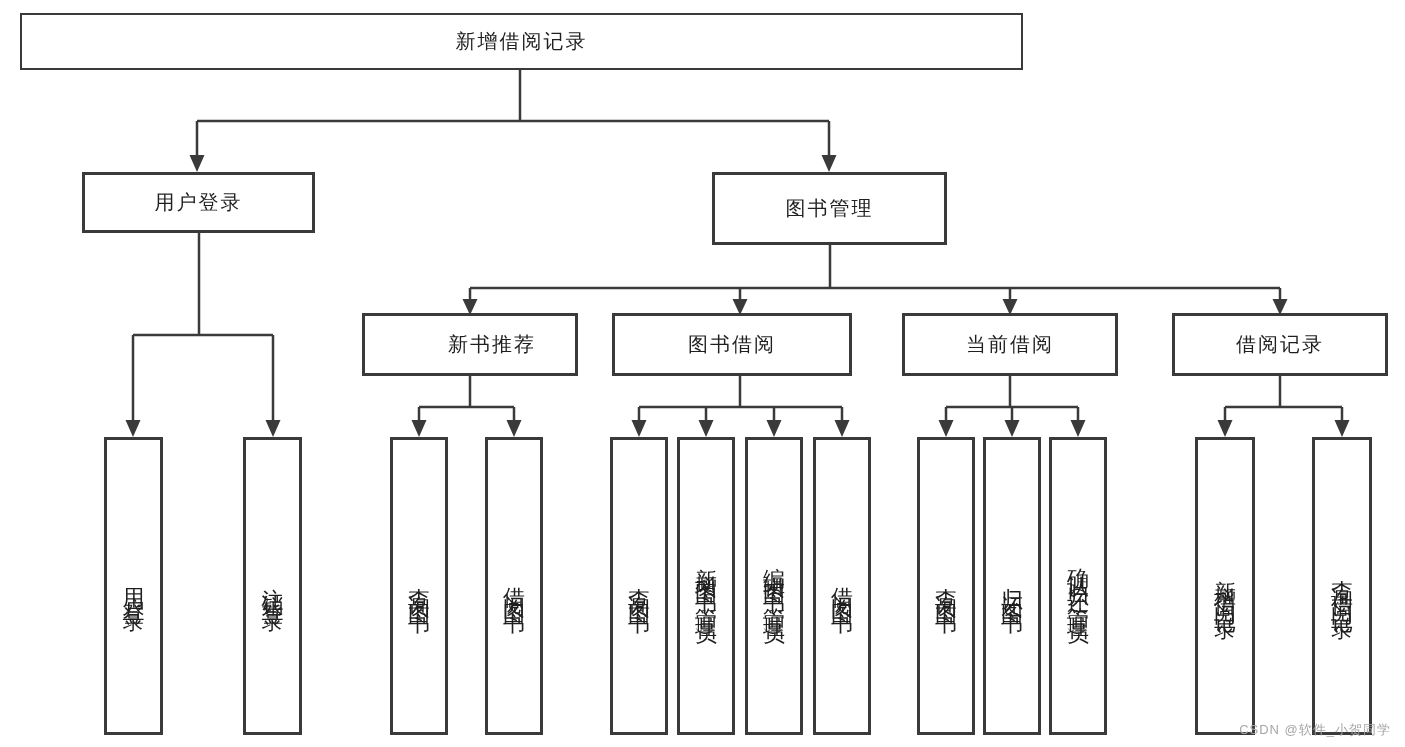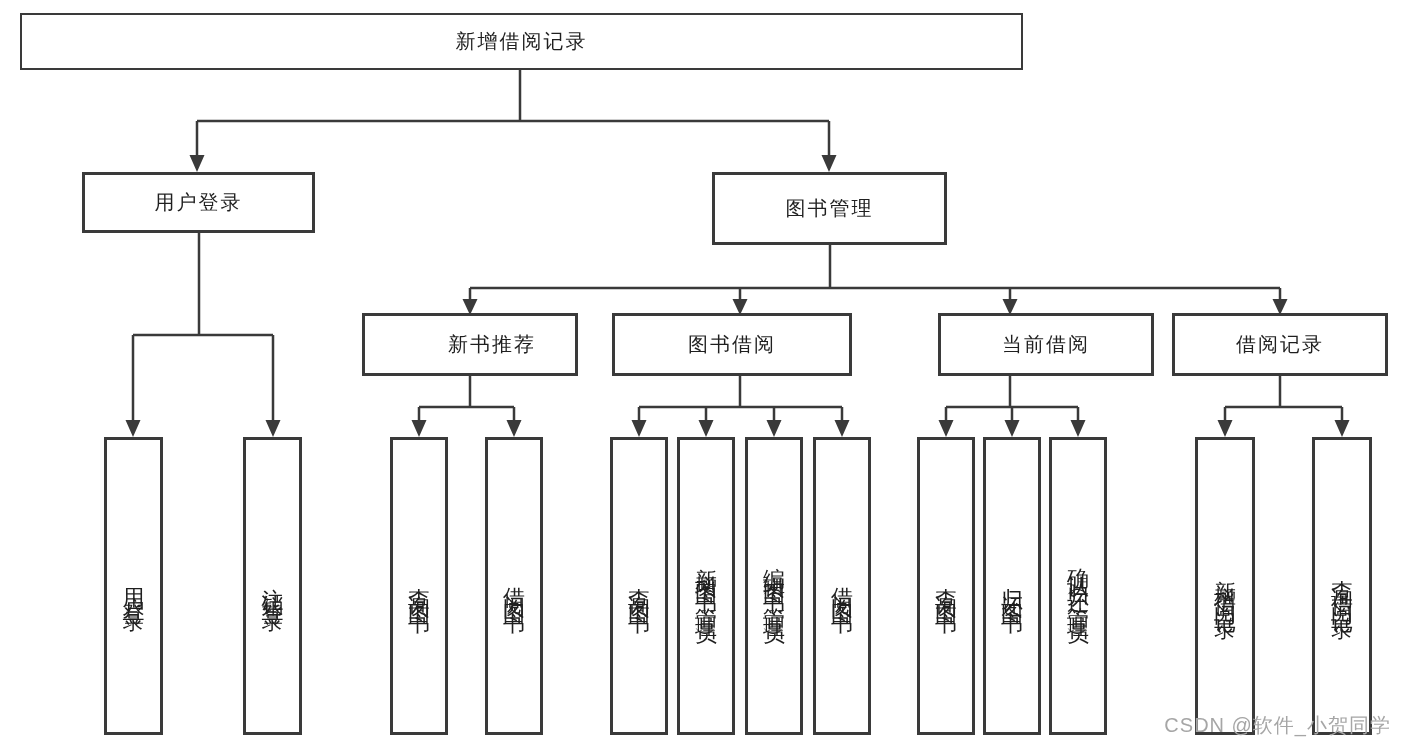--- a/index.html
+++ b/index.html
@@ -29,21 +29,21 @@
     text-orientation: mixed;
     font-size: 22px;
     letter-spacing: 8px;
     line-height: 1;
     white-space: nowrap;
   }
   .watermark {
     position: absolute;
     right: 14px;
     bottom: 8px;
-    font-size: 20px;
+    font-size: 13px;
     letter-spacing: 1px;
     color: #a6a6a6;
     user-select: none;
   }
 </style>
 </head>
 <body>
 
 <div class="canvas">
 
@@ -116,21 +116,21 @@
   <div class="box hbox" style="left:712px; top:172px; width:235px; height:73px;">
     <span>图书管理</span>
   </div>
 
   <div class="box hbox" style="left:362px; top:313px; width:216px; height:63px;padding-left:44px;">
     <span>新书推荐</span>
   </div>
   <div class="box hbox" style="left:612px; top:313px; width:240px; height:63px;">
     <span>图书借阅</span>
   </div>
-  <div class="box hbox" style="left:902px; top:313px; width:216px; height:63px;margin-left:36px;">
+  <div class="box hbox" style="left:902px; top:313px; width:216px; height:63px;">
     <span>当前借阅</span>
   </div>
   <div class="box hbox" style="left:1172px; top:313px; width:216px; height:63px;">
     <span>借阅记录</span>
   </div>
 
   <div class="box vbox" style="left:104px; top:437px; width:59px; height:298px;">
     <span>用户登录</span>
   </div>
   <div class="box vbox" style="left:243px; top:437px; width:59px; height:298px;">

